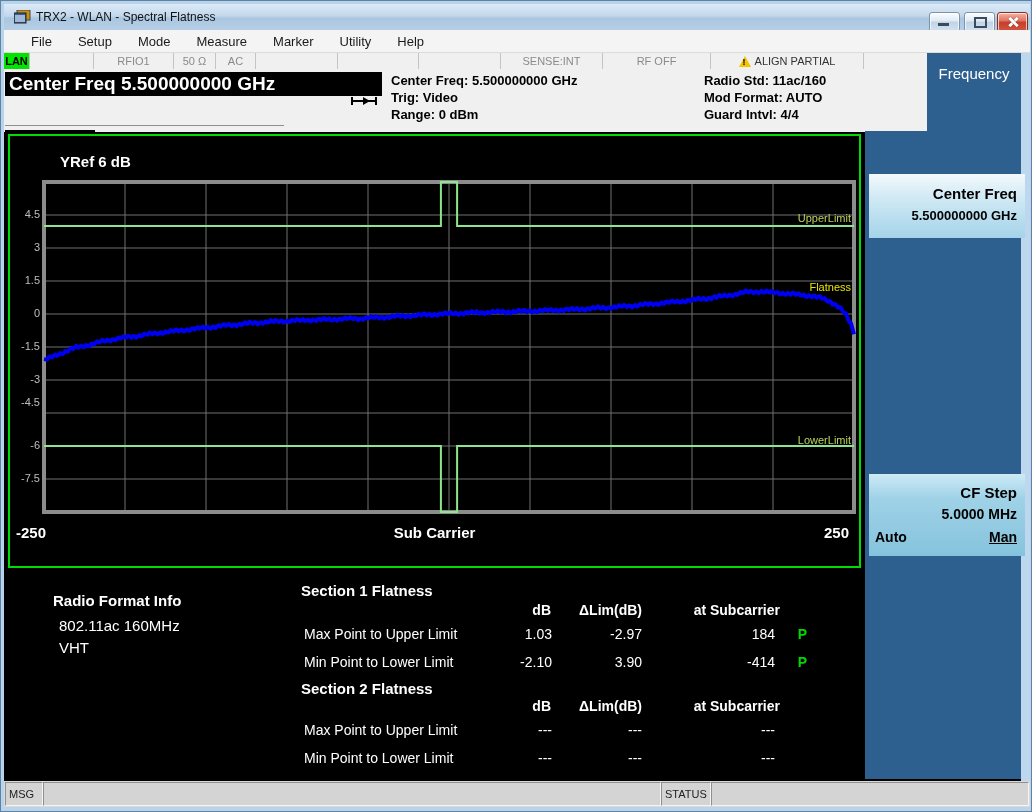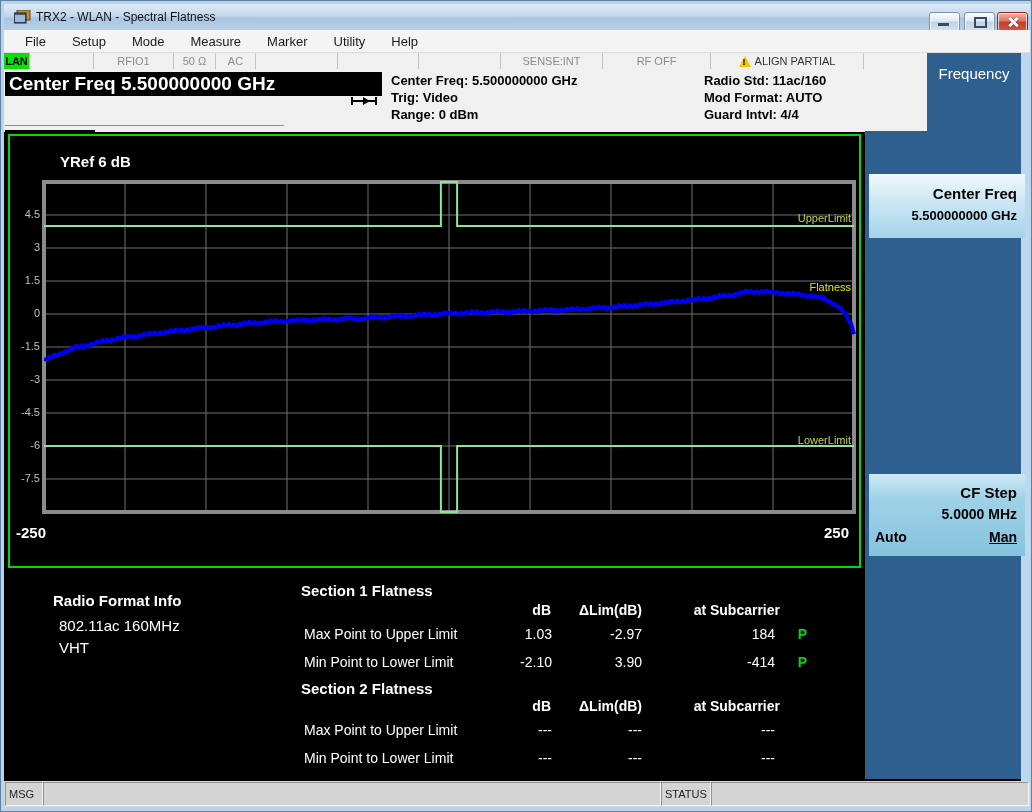--- a/index.html
+++ b/index.html
@@ -20,21 +20,21 @@
     border:1px solid #8e2c1c;}
   .glyph-min{position:absolute;left:8px;top:10px;width:11px;height:3px;background:#3a4b5c;}
   .glyph-max{position:absolute;left:9px;top:4px;width:9px;height:7px;border:2px solid #3a4b5c;}
   .glyph-x{position:absolute;left:50%;top:50%;width:12px;height:12px;transform:translate(-50%,-50%);}
   .glyph-x::before,.glyph-x::after{content:"";position:absolute;left:5px;top:0;width:3px;height:12px;background:#fff;
     box-shadow:0 0 1px #5a1408;}
   .glyph-x::before{transform:rotate(45deg);} .glyph-x::after{transform:rotate(-45deg);}
 
   
   .menubar{left:3px;top:29px;width:1026px;height:23px;background:#f4f4f4;border-bottom:1px solid #dcdcdc;
-    display:flex;align-items:center;padding-left:8px;box-sizing:border-box;}
+    display:flex;align-items:center;padding-left:14px;box-sizing:border-box;}
   .menu-item{padding:0 13px;font-size:13px;color:#1a1a1a;}
 
   
   .underlay{left:3px;top:52px;width:1026px;height:728px;background:#000;}
   .right-strip{left:1020px;top:52px;width:9px;height:728px;background:#bdd7ee;}
 
   
   .setstrip{left:3px;top:52px;width:923px;height:16px;background:#f0f0f0;display:flex;
     font-size:11px;color:#8a8a8a;box-sizing:border-box;align-items:center;}
   .scell{border-right:1px solid #c4c4c4;display:flex;align-items:center;justify-content:center;
@@ -195,24 +195,25 @@
         <path d="M34 310 H430.9 V376 H447.1 V310 H844" fill="none" stroke="#8ce68c" stroke-width="2"></path>
         <polyline points="34.0,223.1 35.6,223.4 37.2,223.4 38.9,220.8 40.5,220.5 42.1,221.4 43.7,219.5 45.3,218.6 47.0,220.0 48.6,218.8 50.2,217.1 51.8,218.2 53.4,217.6 55.1,215.1 56.7,215.3 58.3,215.4 59.9,212.8 61.5,212.3 63.2,213.1 64.8,211.1 66.4,209.9 68.0,211.6 69.6,210.8 71.3,209.5 72.9,211.0 74.5,211.1 76.1,209.1 77.7,209.8 79.4,210.3 81.0,208.0 82.6,207.6 84.2,208.5 85.8,206.5 87.5,205.2 89.1,206.5 90.7,205.5 92.3,203.9 93.9,205.2 95.6,205.4 97.2,203.6 98.8,204.6 100.4,205.5 102.0,203.5 103.7,203.3 105.3,204.5 106.9,202.7 108.5,201.5 110.1,202.8 111.8,201.8 113.4,200.0 115.0,201.3 116.6,201.5 118.2,199.7 119.9,200.6 121.5,201.8 123.1,200.1 124.7,200.2 126.3,201.7 128.0,200.3 129.6,199.1 131.2,200.5 132.8,199.6 134.4,197.6 136.1,198.6 137.7,198.7 139.3,196.6 140.9,197.3 142.5,198.4 144.2,196.7 145.8,196.8 147.4,198.5 149.0,197.3 150.6,196.3 152.3,197.9 153.9,197.2 155.5,195.3 157.1,196.4 158.7,196.4 160.4,194.2 162.0,194.6 163.6,195.6 165.2,193.8 166.8,193.6 168.5,195.4 170.1,194.3 171.7,193.5 173.3,195.3 174.9,195.0 176.6,193.3 178.2,194.5 179.8,194.7 181.4,192.5 183.0,192.8 184.7,193.7 186.3,191.7 187.9,191.2 189.5,192.7 191.1,191.6 192.8,190.6 194.4,192.4 196.0,192.3 197.6,190.7 199.2,192.1 200.9,192.7 202.5,190.7 204.1,191.0 205.7,192.0 207.3,190.0 209.0,189.3 210.6,190.6 212.2,189.3 213.8,188.0 215.4,189.6 217.1,189.4 218.7,187.9 220.3,189.3 221.9,190.1 223.5,188.4 225.2,188.9 226.8,190.2 228.4,188.5 230.0,187.8 231.6,189.2 233.3,187.9 234.9,186.4 236.5,187.8 238.1,187.5 239.7,185.7 241.4,186.9 243.0,187.8 244.6,186.1 246.2,186.7 247.8,188.3 249.5,186.8 251.1,186.3 252.7,187.9 254.3,186.8 255.9,185.3 257.6,186.6 259.2,186.2 260.8,184.2 262.4,185.2 264.0,185.9 265.7,184.1 267.3,184.6 268.9,186.2 270.5,185.0 272.1,184.7 273.8,186.6 275.4,185.8 277.0,184.5 278.6,186.0 280.2,185.8 281.9,183.7 283.5,184.5 285.1,185.1 286.7,183.1 288.3,183.4 290.0,184.9 291.6,183.6 293.2,183.2 294.8,185.2 296.4,184.7 298.1,183.5 299.7,185.2 301.3,185.3 302.9,183.4 304.5,184.3 306.2,185.0 307.8,182.9 309.4,182.8 311.0,184.2 312.6,182.7 314.3,182.1 315.9,183.9 317.5,183.5 319.1,182.3 320.7,184.1 322.4,184.5 324.0,182.8 325.6,183.8 327.2,184.7 328.8,182.8 330.5,182.7 332.1,183.9 333.7,182.3 335.3,181.4 336.9,183.0 338.6,182.4 340.2,181.0 341.8,182.7 343.4,183.2 345.0,181.7 346.7,182.8 348.3,184.1 349.9,182.4 351.5,182.4 353.1,183.8 354.8,182.2 356.4,181.1 358.0,182.6 359.6,181.8 361.2,180.1 362.9,181.5 364.5,181.8 366.1,180.1 367.7,181.1 369.3,182.5 371.0,180.9 372.6,181.1 374.2,182.8 375.8,181.5 377.4,180.5 379.1,182.0 380.7,181.2 382.3,179.4 383.9,180.5 385.5,180.7 387.2,178.8 388.8,179.5 390.4,180.8 392.0,179.2 393.6,179.3 395.3,181.2 396.9,180.2 398.5,179.4 400.1,181.1 401.7,180.6 403.4,178.8 405.0,180.0 406.6,180.1 408.2,178.0 409.8,178.4 411.5,179.5 413.1,177.8 414.7,177.6 416.3,179.5 417.9,178.5 419.6,177.7 421.2,179.7 422.8,179.5 424.4,177.9 426.0,179.2 427.7,179.6 429.3,177.5 430.9,177.8 432.5,178.8 434.1,176.9 435.8,176.5 437.4,178.1 439.0,177.1 440.6,176.1 442.2,178.1 443.9,178.1 445.5,176.6 447.1,178.1 448.7,178.8 450.3,177.0 452.0,177.4 453.6,178.5 455.2,176.7 456.8,176.0 458.4,177.5 460.1,176.3 461.7,175.0 463.3,176.7 464.9,176.7 466.5,175.2 468.2,176.7 469.8,177.7 471.4,176.1 473.0,176.7 474.6,178.1 476.3,176.5 477.9,175.9 479.5,177.4 481.1,176.2 482.7,174.8 484.4,176.2 486.0,176.0 487.6,174.3 489.2,175.6 490.8,176.5 492.5,174.9 494.1,175.6 495.7,177.3 497.3,175.9 498.9,175.5 500.6,177.3 502.2,176.3 503.8,174.8 505.4,176.2 507.0,175.9 508.7,173.9 510.3,174.9 511.9,175.7 513.5,173.9 515.1,174.4 516.8,176.1 518.4,174.8 520.0,174.5 521.6,176.5 523.2,175.8 524.9,174.5 526.5,176.0 528.1,175.8 529.7,173.8 531.3,174.6 533.0,175.2 534.6,173.2 536.2,173.4 537.8,174.9 539.4,173.6 541.1,173.1 542.7,175.1 544.3,174.7 545.9,173.5 547.5,175.2 549.2,175.4 550.8,173.5 552.4,174.3 554.0,175.1 555.6,173.0 557.3,172.9 558.9,174.2 560.5,172.7 562.1,172.0 563.7,173.8 565.4,173.3 567.0,172.0 568.6,173.8 570.2,174.2 571.8,172.5 573.5,173.5 575.1,174.5 576.7,172.5 578.3,172.4 579.9,173.6 581.6,172.0 583.2,171.0 584.8,172.5 586.4,171.8 588.0,170.4 589.7,172.0 591.3,172.5 592.9,170.8 594.5,171.9 596.1,173.1 597.8,171.4 599.4,171.4 601.0,172.9 602.6,171.3 604.2,170.2 605.9,171.6 607.5,170.8 609.1,169.1 610.7,170.4 612.3,170.7 614.0,168.9 615.6,169.8 617.2,171.1 618.8,169.6 620.4,169.7 622.1,171.4 623.7,170.1 625.3,169.0 626.9,170.5 628.5,169.8 630.2,167.8 631.8,168.9 633.4,169.1 635.0,167.0 636.6,167.6 638.3,168.9 639.9,167.2 641.5,167.3 643.1,169.1 644.7,168.1 646.4,167.2 648.0,168.9 649.6,168.4 651.2,166.5 652.8,167.6 654.5,167.7 656.1,165.5 657.7,165.9 659.3,166.9 660.9,165.0 662.6,164.8 664.2,166.5 665.8,165.5 667.4,164.7 669.0,166.5 670.7,166.3 672.3,164.7 673.9,165.9 675.5,166.2 677.1,164.1 678.8,164.3 680.4,165.2 682.0,163.2 683.6,162.6 685.2,164.1 686.9,162.9 688.5,161.8 690.1,163.6 691.7,163.5 693.3,161.9 695.0,163.3 696.6,163.9 698.2,161.9 699.8,162.2 701.4,163.2 703.1,161.2 704.7,160.4 706.3,161.7 707.9,160.4 709.5,158.9 711.2,160.4 712.8,160.2 714.4,158.5 716.0,159.8 717.6,160.5 719.3,158.7 720.9,159.1 722.5,160.3 724.1,158.5 725.7,157.7 727.4,159.0 729.0,157.6 730.6,155.9 732.2,157.0 733.8,156.6 735.5,154.6 737.1,155.5 738.7,156.5 740.3,154.9 741.9,155.5 743.6,157.2 745.2,155.9 746.8,155.5 748.4,157.2 750.0,156.3 751.7,154.9 753.3,156.5 754.9,156.4 756.5,154.5 758.1,155.6 759.8,156.6 761.4,154.9 763.0,155.5 764.6,157.4 766.2,156.4 767.9,156.2 769.5,158.4 771.1,158.0 772.7,156.8 774.3,158.5 776.0,158.7 777.6,156.8 779.2,157.8 780.8,158.6 782.4,156.8 784.1,157.1 785.7,158.8 787.3,157.7 788.9,157.4 790.5,159.6 792.2,159.4 793.8,158.5 795.4,160.4 797.0,160.9 798.6,159.2 800.3,160.3 801.9,161.3 803.5,159.6 805.1,159.9 806.7,161.7 808.4,160.6 810.0,160.2 811.6,162.5 813.2,162.7 814.8,162.1 816.5,164.6 818.1,165.8 819.7,164.8 821.3,166.5 822.9,168.7 824.6,168.0 826.2,169.0 827.8,171.5 829.4,171.0 831.0,172.0 832.7,175.5 834.3,176.9 835.9,177.4 837.5,182.0 839.1,185.5 840.8,186.9 842.4,192.5 844.0,198.2" fill="none" stroke="#0000f0" stroke-width="4" stroke-linejoin="round"></polyline>
       </svg>
     <div class="abs yref">YRef  6 dB</div>
     <span class="abs ytick" style="top:72px">4.5</span>
     <span class="abs ytick" style="top:105px">3</span>
     <span class="abs ytick" style="top:138px">1.5</span>
     <span class="abs ytick" style="top:171px">0</span>
     <span class="abs ytick" style="top:204px">-1.5</span>
     <span class="abs ytick" style="top:237px">-3</span>
-    <span class="abs ytick" style="top:270px">-4.5</span>
+    <span class="abs ytick" style="top:260px">-4.5</span>
     <span class="abs ytick" style="top:303px">-6</span>
     <span class="abs ytick" style="top:336px">-7.5</span>
     <span class="abs xlab" style="left:6px">-250</span>
+    <span class="abs xlab" style="left:0;width:100%;text-align:center">Sub Carrier</span>
     <span class="abs xlab" style="right:10px">250</span>
     <span class="abs trlabel lim-label" style="top:76px">UpperLimit</span>
     <span class="abs trlabel flat-label" style="top:145px">Flatness</span>
     <span class="abs trlabel lim-label" style="top:298px">LowerLimit</span>
   </div>
 
   <div class="abs results">
     <div class="abs rt-bold" style="left:49px;top:21px">Radio Format Info</div>
     <div class="abs" style="left:55px;top:46px;font-size:15px">802.11ac 160MHz</div>
     <div class="abs" style="left:55px;top:68px;font-size:15px">VHT</div>

